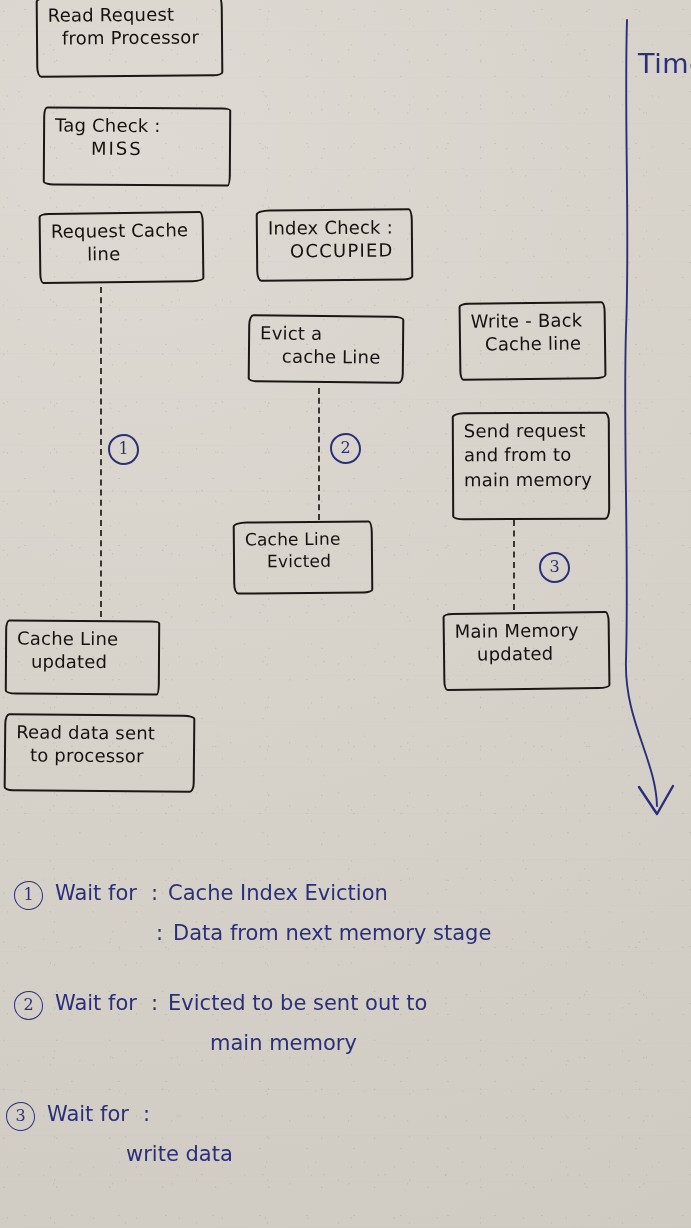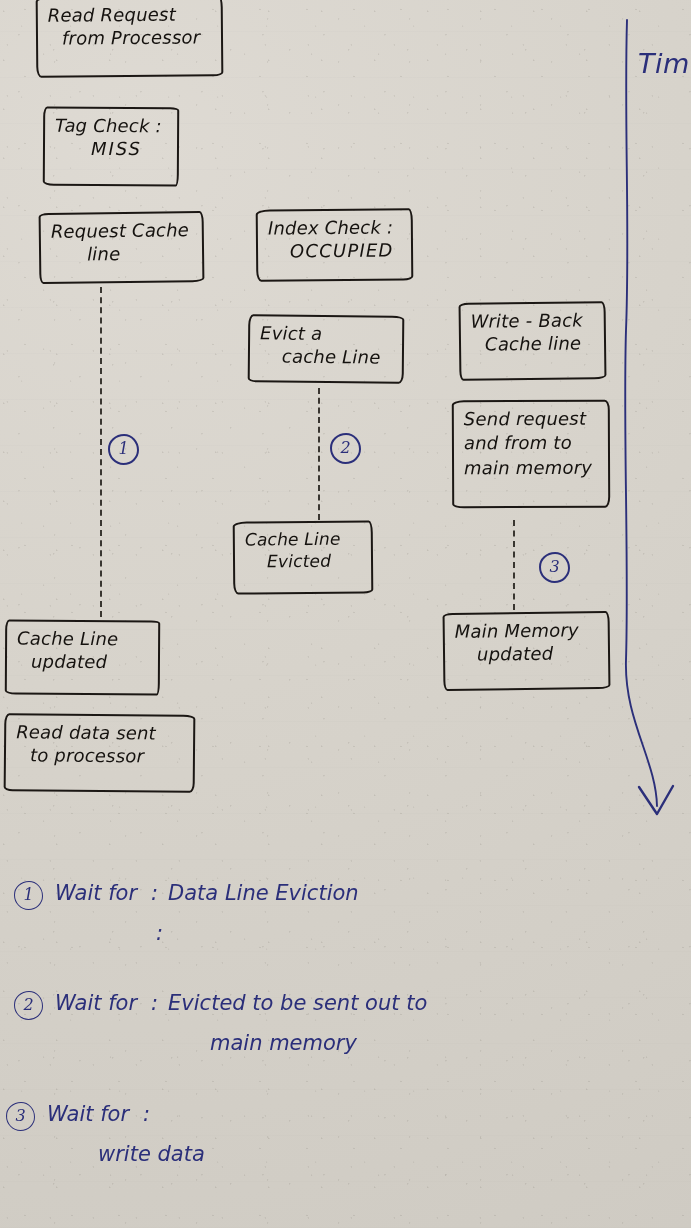--- a/index.html
+++ b/index.html
@@ -13,21 +13,20 @@
     height: 1228px;
     overflow: hidden;
     background:
       repeating-linear-gradient(0deg,
         rgba(0,0,0,0.012) 0px,
         rgba(0,0,0,0.012) 1px,
         rgba(0,0,0,0.0) 1px,
         rgba(0,0,0,0.0) 46px),
       radial-gradient(circle at 20% 12%, #dedad3 0%, #d7d3cb 45%, #cfcbc3 100%);
     font-family: "DejaVu Sans", sans-serif;
-    font-style: italic;
   }
   
   #grain {
     position: absolute;
     inset: 0;
     pointer-events: none;
     opacity: .5;
     background-image:
       radial-gradient(circle at 7% 23%, rgba(90,85,75,.30) 0.6px, transparent 1px),
       radial-gradient(circle at 31% 61%, rgba(90,85,75,.24) 0.6px, transparent 1px),
@@ -112,21 +111,21 @@
 <body>
 
 <div id="page">
   <div id="grain"></div>
 
   <div class="node w1" style="left:36px; top:-4px; width:187px; height:81px;">
     <span class="ln">Read Request</span>
     <span class="ln ind3">from Processor</span>
   </div>
 
-  <div class="node w2" style="left:43px; top:107px; width:136px; height:79px;">
+  <div class="node w2" style="left:43px; top:107px; width:188px; height:79px;">
     <span class="ln">Tag  Check :</span>
     <span class="ln ind2" style="font-family:'DejaVu Sans',sans-serif; letter-spacing:2px;">MISS</span>
   </div>
 
   <div class="node w3" style="left:39px; top:212px; width:165px; height:71px;">
     <span class="ln">Request Cache</span>
     <span class="ln ind2">line</span>
   </div>
 
   <div class="node w1" style="left:256px; top:209px; width:157px; height:72px;">
@@ -137,21 +136,21 @@
   <div class="node w4" style="left:248px; top:315px; width:156px; height:68px;">
     <span class="ln">Evict a</span>
     <span class="ln ind1">cache Line</span>
   </div>
 
   <div class="node w3" style="left:459px; top:302px; width:147px; height:78px;">
     <span class="ln">Write - Back</span>
     <span class="ln ind3">Cache line</span>
   </div>
 
-  <div class="node w5" style="left:452px; top:400px; width:158px; height:108px; line-height:1.35;">
+  <div class="node w5" style="left:452px; top:412px; width:158px; height:108px; line-height:1.35;">
     <span class="ln">Send request</span>
     <span class="ln">and from to</span>
     <span class="ln">main memory</span>
   </div>
 
   <div class="node w1" style="left:233px; top:521px; width:140px; height:73px;">
     <span class="ln" style="font-size:17px;">Cache Line</span>
     <span class="ln ind1" style="font-size:17px;">Evicted</span>
   </div>
 
@@ -184,24 +183,25 @@
   </svg>
   <div class="timelabel" style="left:638px; top:48px;">Time</div>
 
   <div id="legend">
 
     <div class="lg-item" style="margin-left:14px;">
       <div class="lg-row">
         <span class="lg-badge">1</span>
         <span class="lg-label">Wait for</span>
         <span class="lg-colon">:</span>
-        <span>Data Line Eviction</span>
+        <span>Cache Index Eviction</span>
       </div>
       <div class="lg-cont" style="margin-left:138px;">
         <span class="lg-colon">:</span>
+        <span>Data from next memory stage</span>
       </div>
     </div>
 
     <div class="lg-item" style="margin-left:14px; margin-top:44px;">
       <div class="lg-row">
         <span class="lg-badge">2</span>
         <span class="lg-label">Wait for</span>
         <span class="lg-colon">:</span>
         <span>Evicted to be sent out to</span>
       </div>
@@ -209,19 +209,19 @@
         <span>main memory</span>
       </div>
     </div>
 
     <div class="lg-item" style="margin-left:6px; margin-top:44px;">
       <div class="lg-row">
         <span class="lg-badge">3</span>
         <span class="lg-label">Wait for</span>
         <span class="lg-colon">:</span>
       </div>
-      <div class="lg-cont" style="margin-left:92px;">
+      <div class="lg-cont" style="margin-left:120px;">
         <span>write data</span>
       </div>
     </div>
 
   </div>
 </div>
 
 </body></html>

